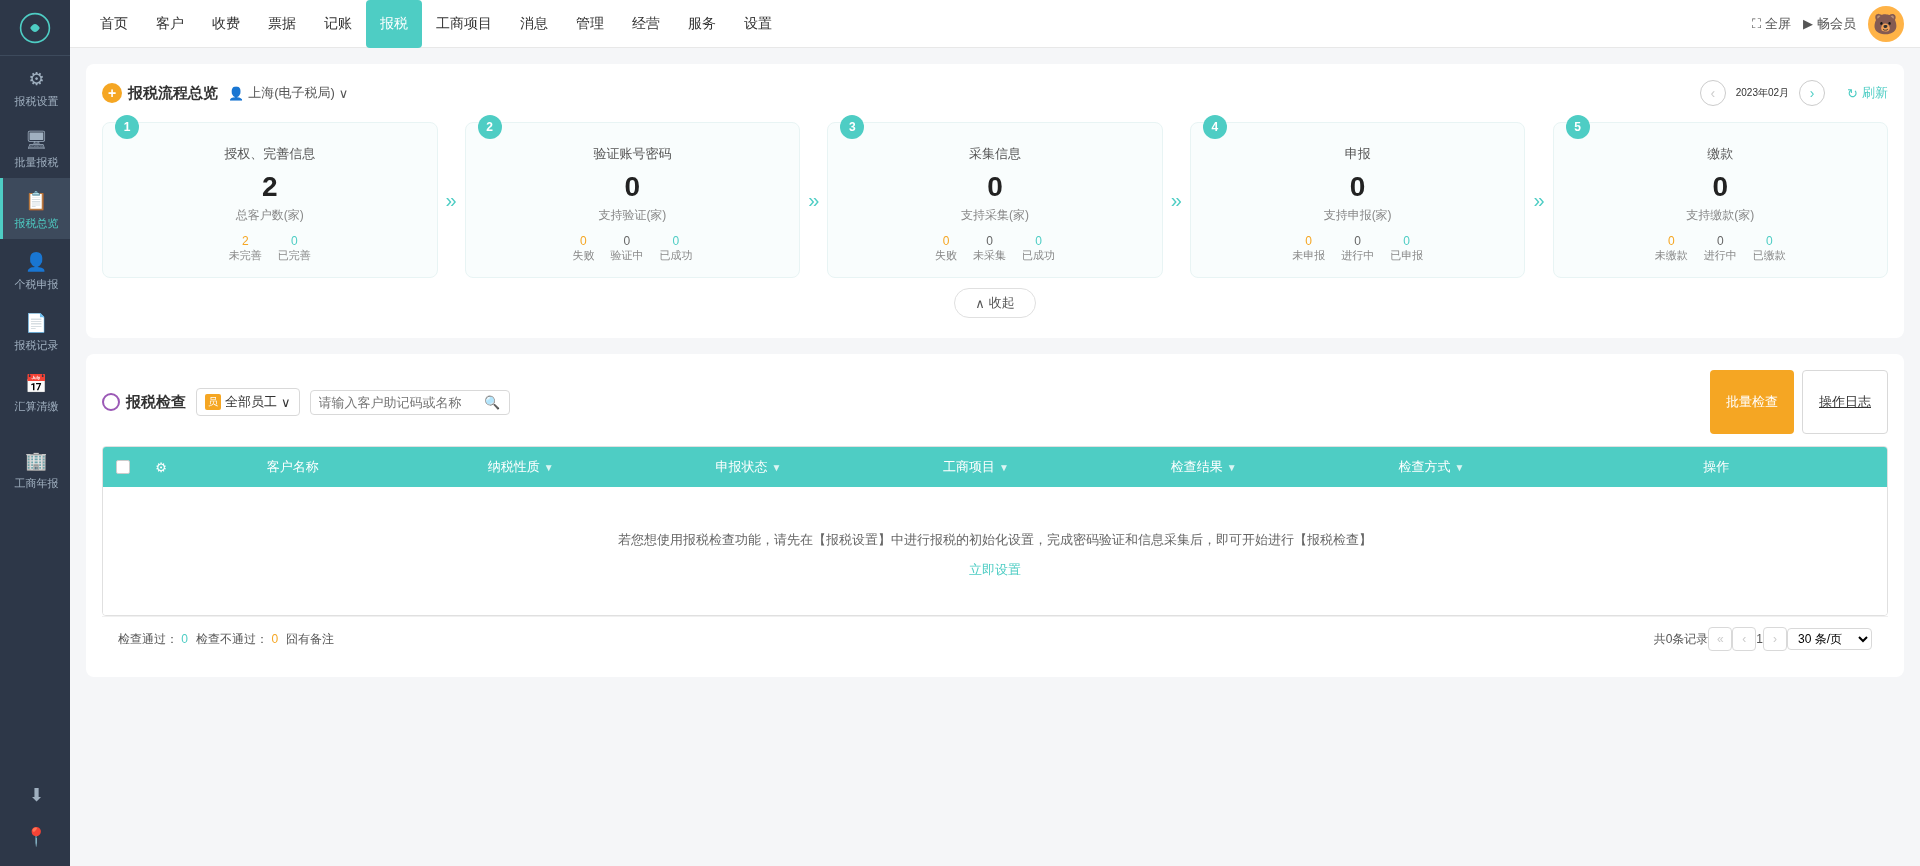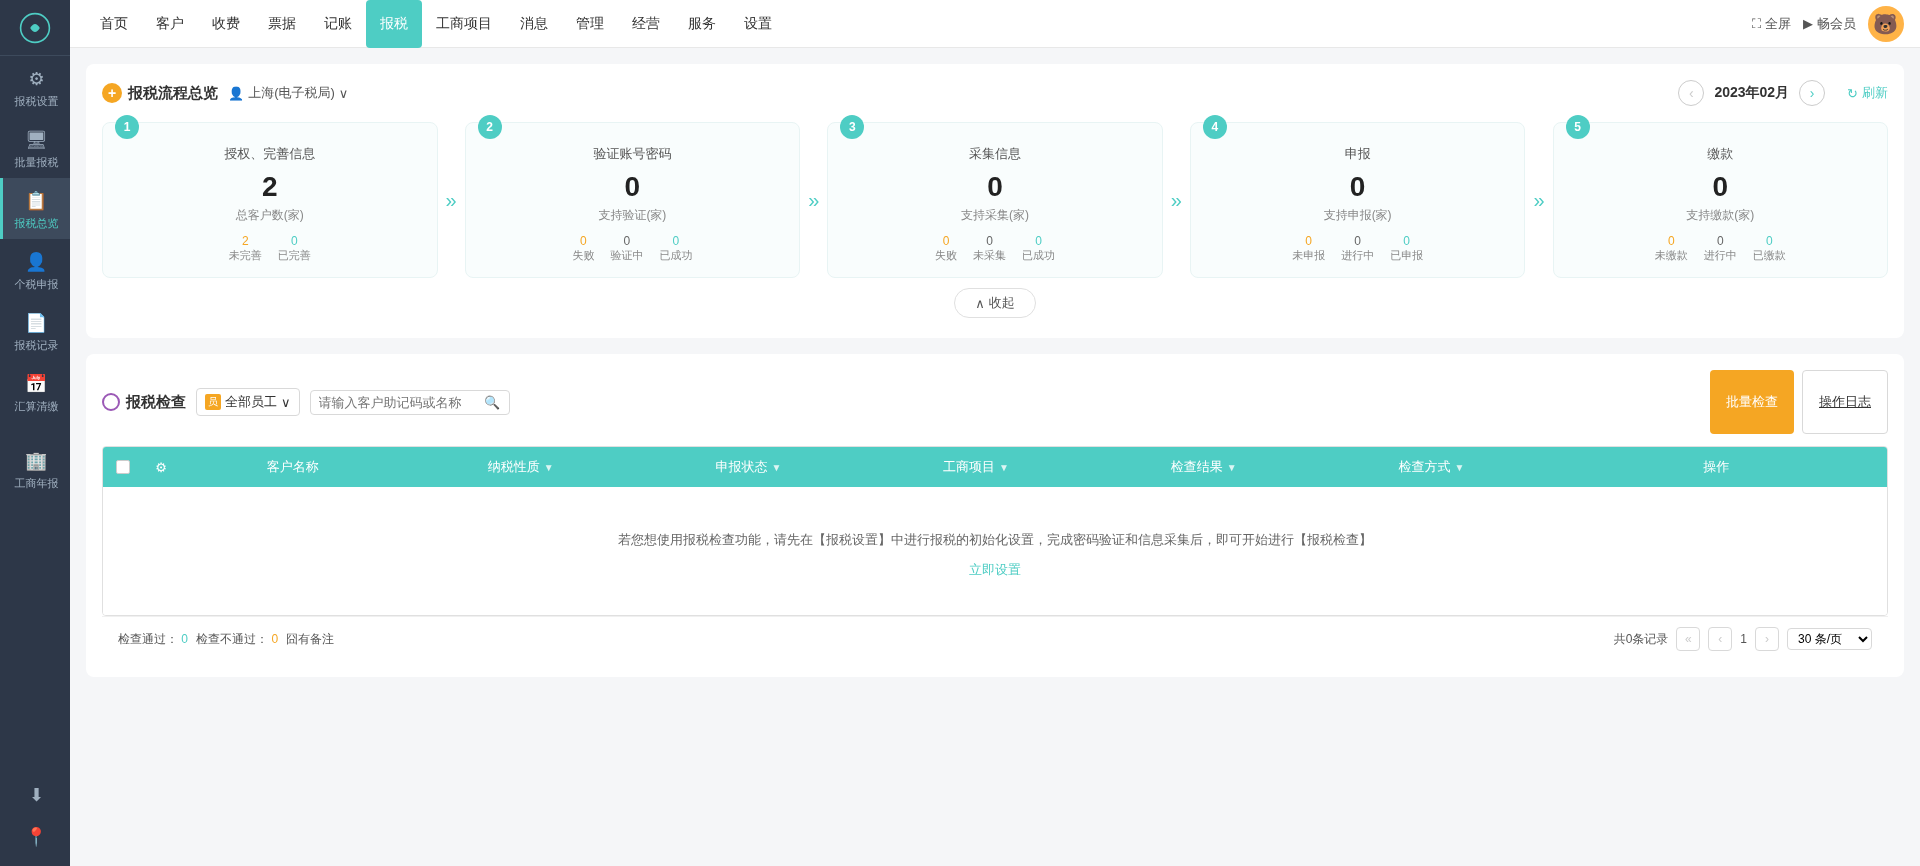--- a/index.html
+++ b/index.html
@@ -170,21 +170,21 @@
       border: 1px solid #ccc;
       background: #fff;
       cursor: pointer;
       display: flex;
       align-items: center;
       justify-content: center;
       color: #4ecdc4;
       font-size: 14px;
     }
     .month-btn.disabled { color: #ccc; cursor: default; }
-    .month-text { font-size: 14px; color: #333; font-weight: 700; }
+    .month-text { font-size: 10px; color: #333; font-weight: 400; }
     .refresh-btn {
       display: flex;
       align-items: center;
       gap: 4px;
       color: #4ecdc4;
       cursor: pointer;
       font-size: 13px;
       margin-left: 12px;
     }
 
@@ -435,21 +435,20 @@
       color: #555;
     }
     .table-footer-left {
       display: flex;
       gap: 8px;
     }
     .table-footer-right {
       margin-left: auto;
       display: flex;
       align-items: center;
-      gap: 8px;
     }
     .page-btn {
       width: 24px; height: 24px;
       border: 1px solid #d9d9d9;
       background: #fff;
       border-radius: 4px;
       cursor: pointer;
       display: flex;
       align-items: center;
       justify-content: center;

